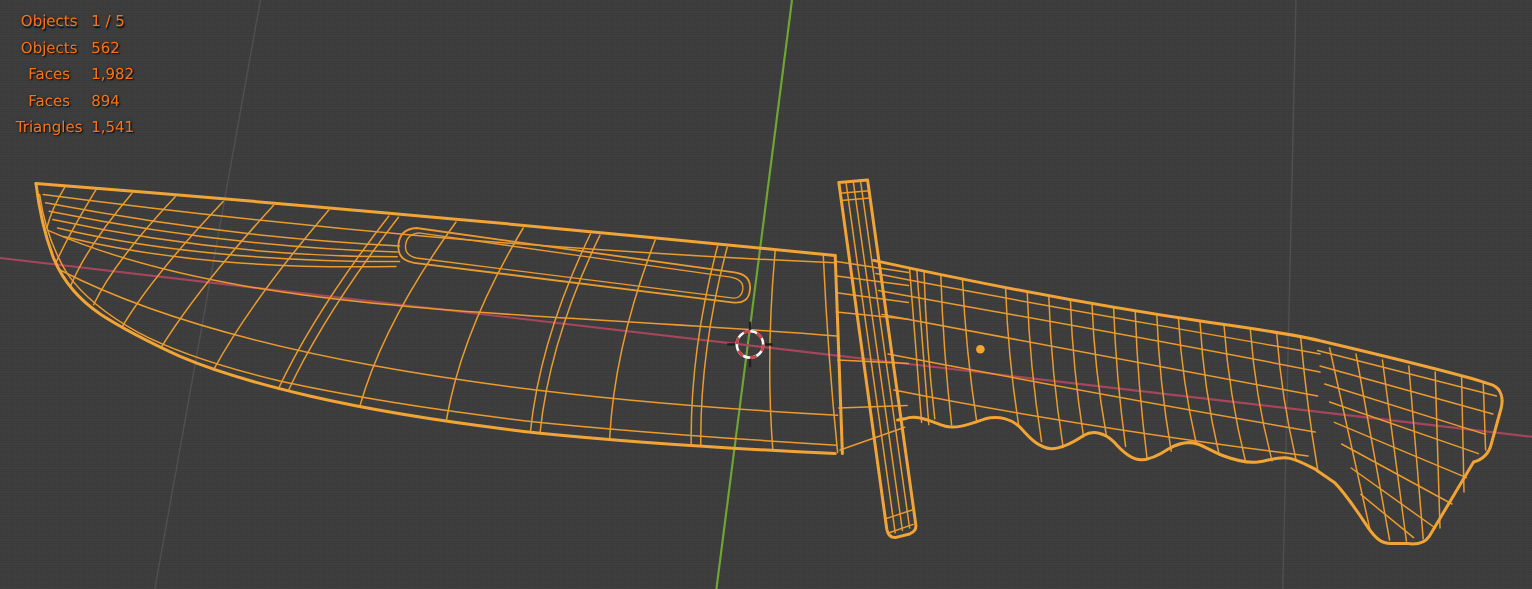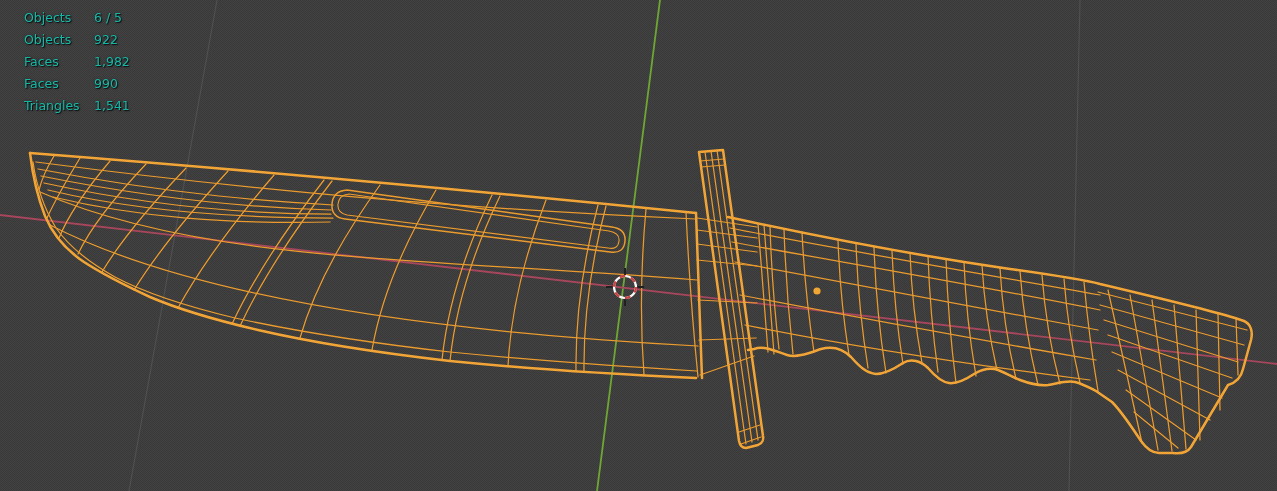--- a/index.html
+++ b/index.html
@@ -12,24 +12,25 @@
   }
   .viewport svg{position:absolute;left:0;top:0;width:1277px;height:491px;display:block;}
   
   .dither{
     position:absolute;left:0;top:0;width:100%;height:100%;
     background-image:repeating-conic-gradient(rgba(255,255,255,.022) 0% 25%, rgba(0,0,0,.035) 0% 50%);
     background-size:2px 2px;
     pointer-events:none;
   }
   .stats{
-    position:absolute;left:24px;top:7px;z-index:5;
-    color:#14b8a6;font-size:12.5px;line-height:22px;
+    position:absolute;left:6px;top:7px;z-index:5;
+    color:#f97316;font-size:12.5px;line-height:22px;
     text-shadow:1px 1px 1px rgba(0,0,0,.75), 0 0 3px rgba(0,0,0,.35);
     user-select:none;
+    text-align:center;
   }
   .stat-row{display:flex;height:22px;}
   .stat-label{display:inline-block;width:70px;}
   .stat-value{display:inline-block;}
   path,line,circle,rect{vector-effect:non-scaling-stroke;}
 </style>
 </head>
 <body>
 
 <div class="viewport">
@@ -171,33 +172,33 @@
       <circle cx="625" cy="287" r="11" fill="none" stroke-width="2.2" stroke="#ffffff"></circle>
       <circle cx="625" cy="287" r="11" fill="none" stroke-width="2.4" stroke-dasharray="5.76 5.76" stroke="#cc4444"></circle>
     </g>
   </svg>
 
   <div class="dither"></div>
 
   <div class="stats">
     <div class="stat-row">
       <span class="stat-label">Objects</span>
-      <span class="stat-value">6 / 5</span>
+      <span class="stat-value">1 / 5</span>
     </div>
     <div class="stat-row">
       <span class="stat-label">Objects</span>
-      <span class="stat-value">922</span>
+      <span class="stat-value">562</span>
     </div>
     <div class="stat-row">
       <span class="stat-label">Faces</span>
       <span class="stat-value">1,982</span>
     </div>
     <div class="stat-row">
       <span class="stat-label">Faces</span>
-      <span class="stat-value">990</span>
+      <span class="stat-value">894</span>
     </div>
     <div class="stat-row">
       <span class="stat-label">Triangles</span>
       <span class="stat-value">1,541</span>
     </div>
   </div>
 
 </div>
 
 </body></html>

